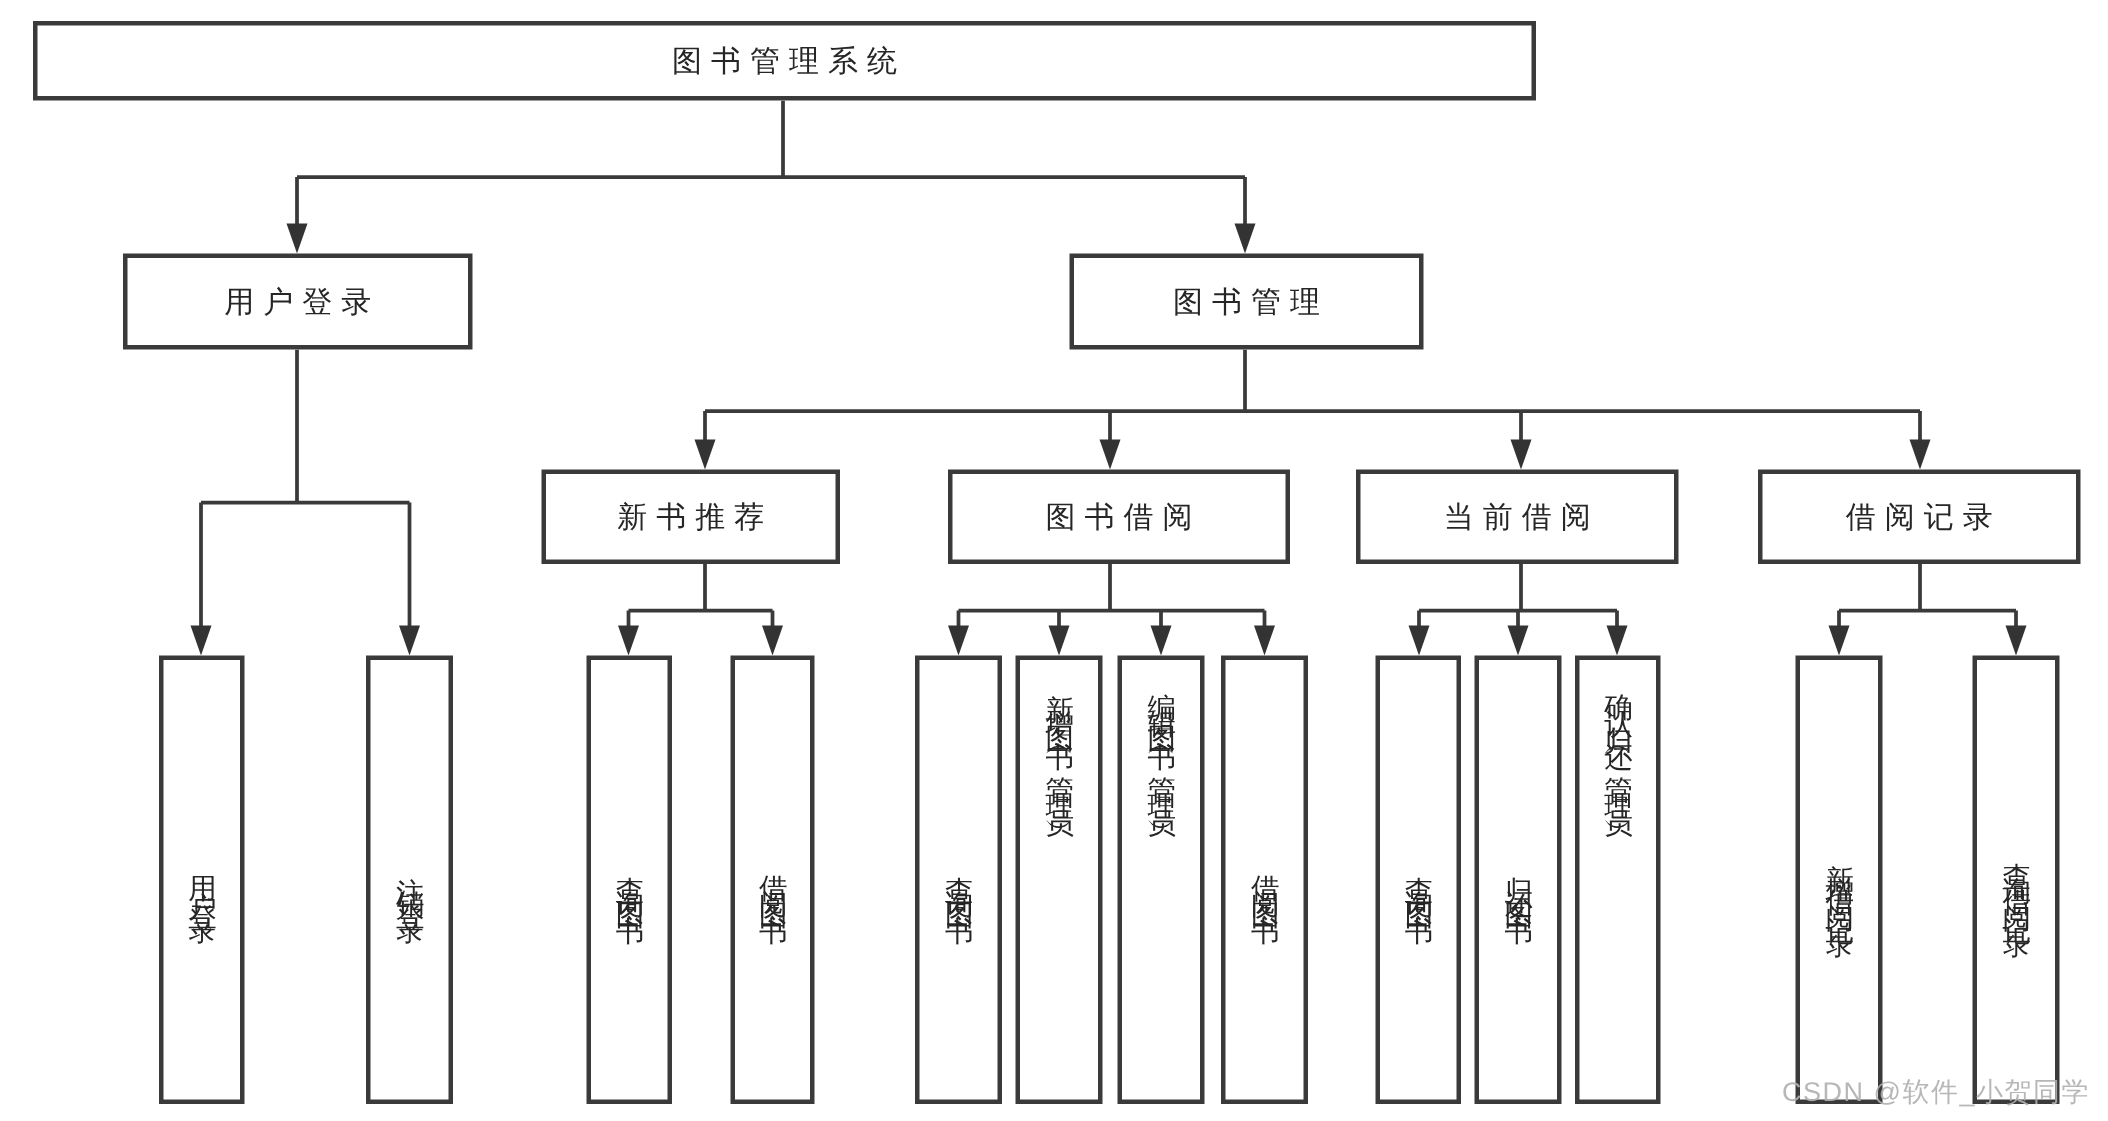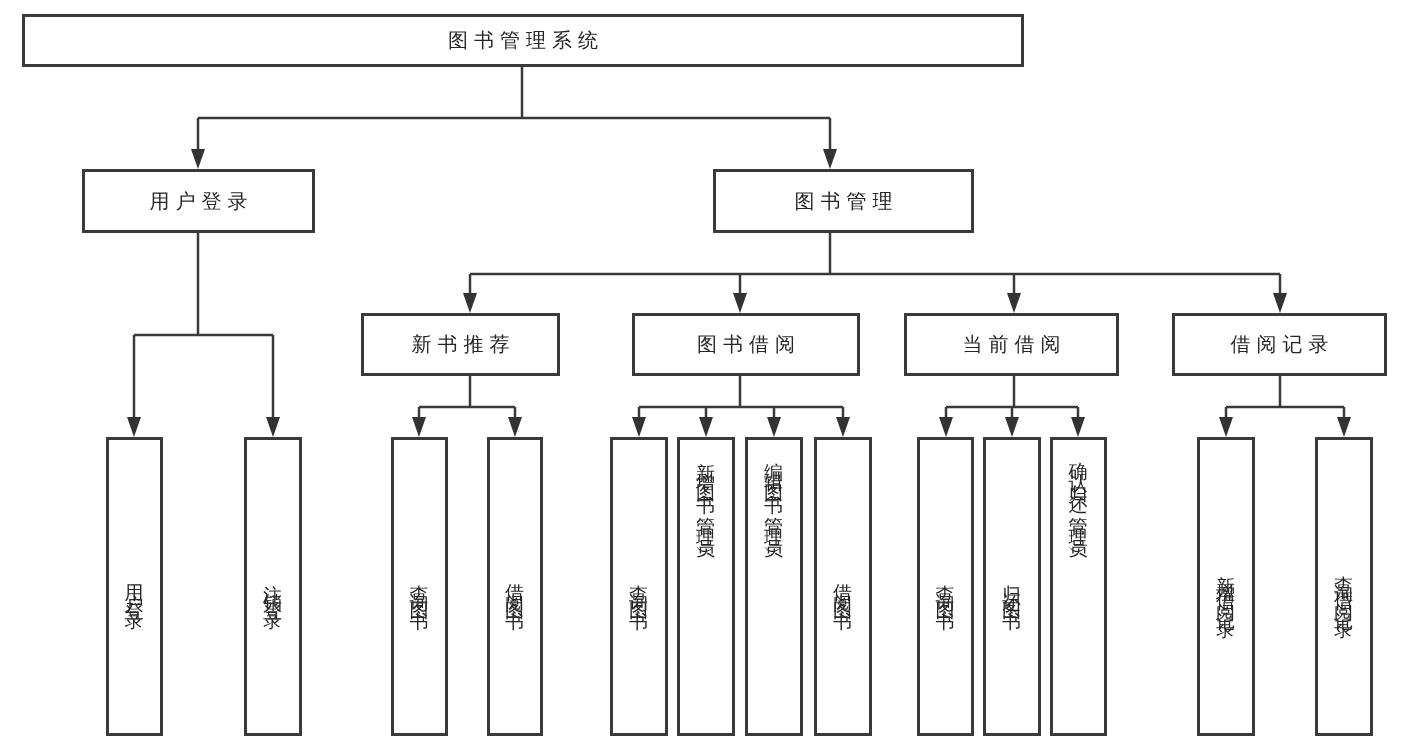--- a/index.html
+++ b/index.html
@@ -60,21 +60,21 @@
   .leaf.top {
     align-items: flex-start;
     padding-top: 7px;
   }
   .leaf.top .vlabel {
     letter-spacing: 11px;
   }
   
   #node-root        { left: 22px;   top: 14px;  width: 1002px; height: 53px; }
   #node-login       { left: 82px;   top: 169px; width: 233px;  height: 64px; }
-  #node-mgmt        { left: 713px;  top: 169px; width: 261px;  height: 64px; }
+  #node-mgmt        { left: 713px;  top: 169px; width: 236px;  height: 64px; }
   #node-rec         { left: 361px;  top: 313px; width: 199px;  height: 63px; }
   #node-borrow      { left: 632px;  top: 313px; width: 228px;  height: 63px; }
   #node-current     { left: 904px;  top: 313px; width: 215px;  height: 63px; }
   #node-records     { left: 1172px; top: 313px; width: 215px;  height: 63px; }
   #leaf-user-login  { left: 106px;  width: 57px; }
   #leaf-logout      { left: 244px;  width: 58px; }
   #leaf-rec-query   { left: 391px;  width: 57px; }
   #leaf-rec-borrow  { left: 487px;  width: 56px; }
   #leaf-bb-query    { left: 610px;  width: 58px; }
   #leaf-bb-add      { left: 677px;  width: 58px; }
@@ -236,14 +236,15 @@
     <span class="vlabel">确认归还（管理员）</span>
   </div>
 
   <div class="leaf" id="leaf-br-add">
     <span class="vlabel">新增借阅记录</span>
   </div>
   <div class="leaf" id="leaf-br-query">
     <span class="vlabel">查询借阅记录</span>
   </div>
 
+  <div class="watermark">CSDN @软件_小贺同学</div>
 
 </div>
 
 </body></html>

